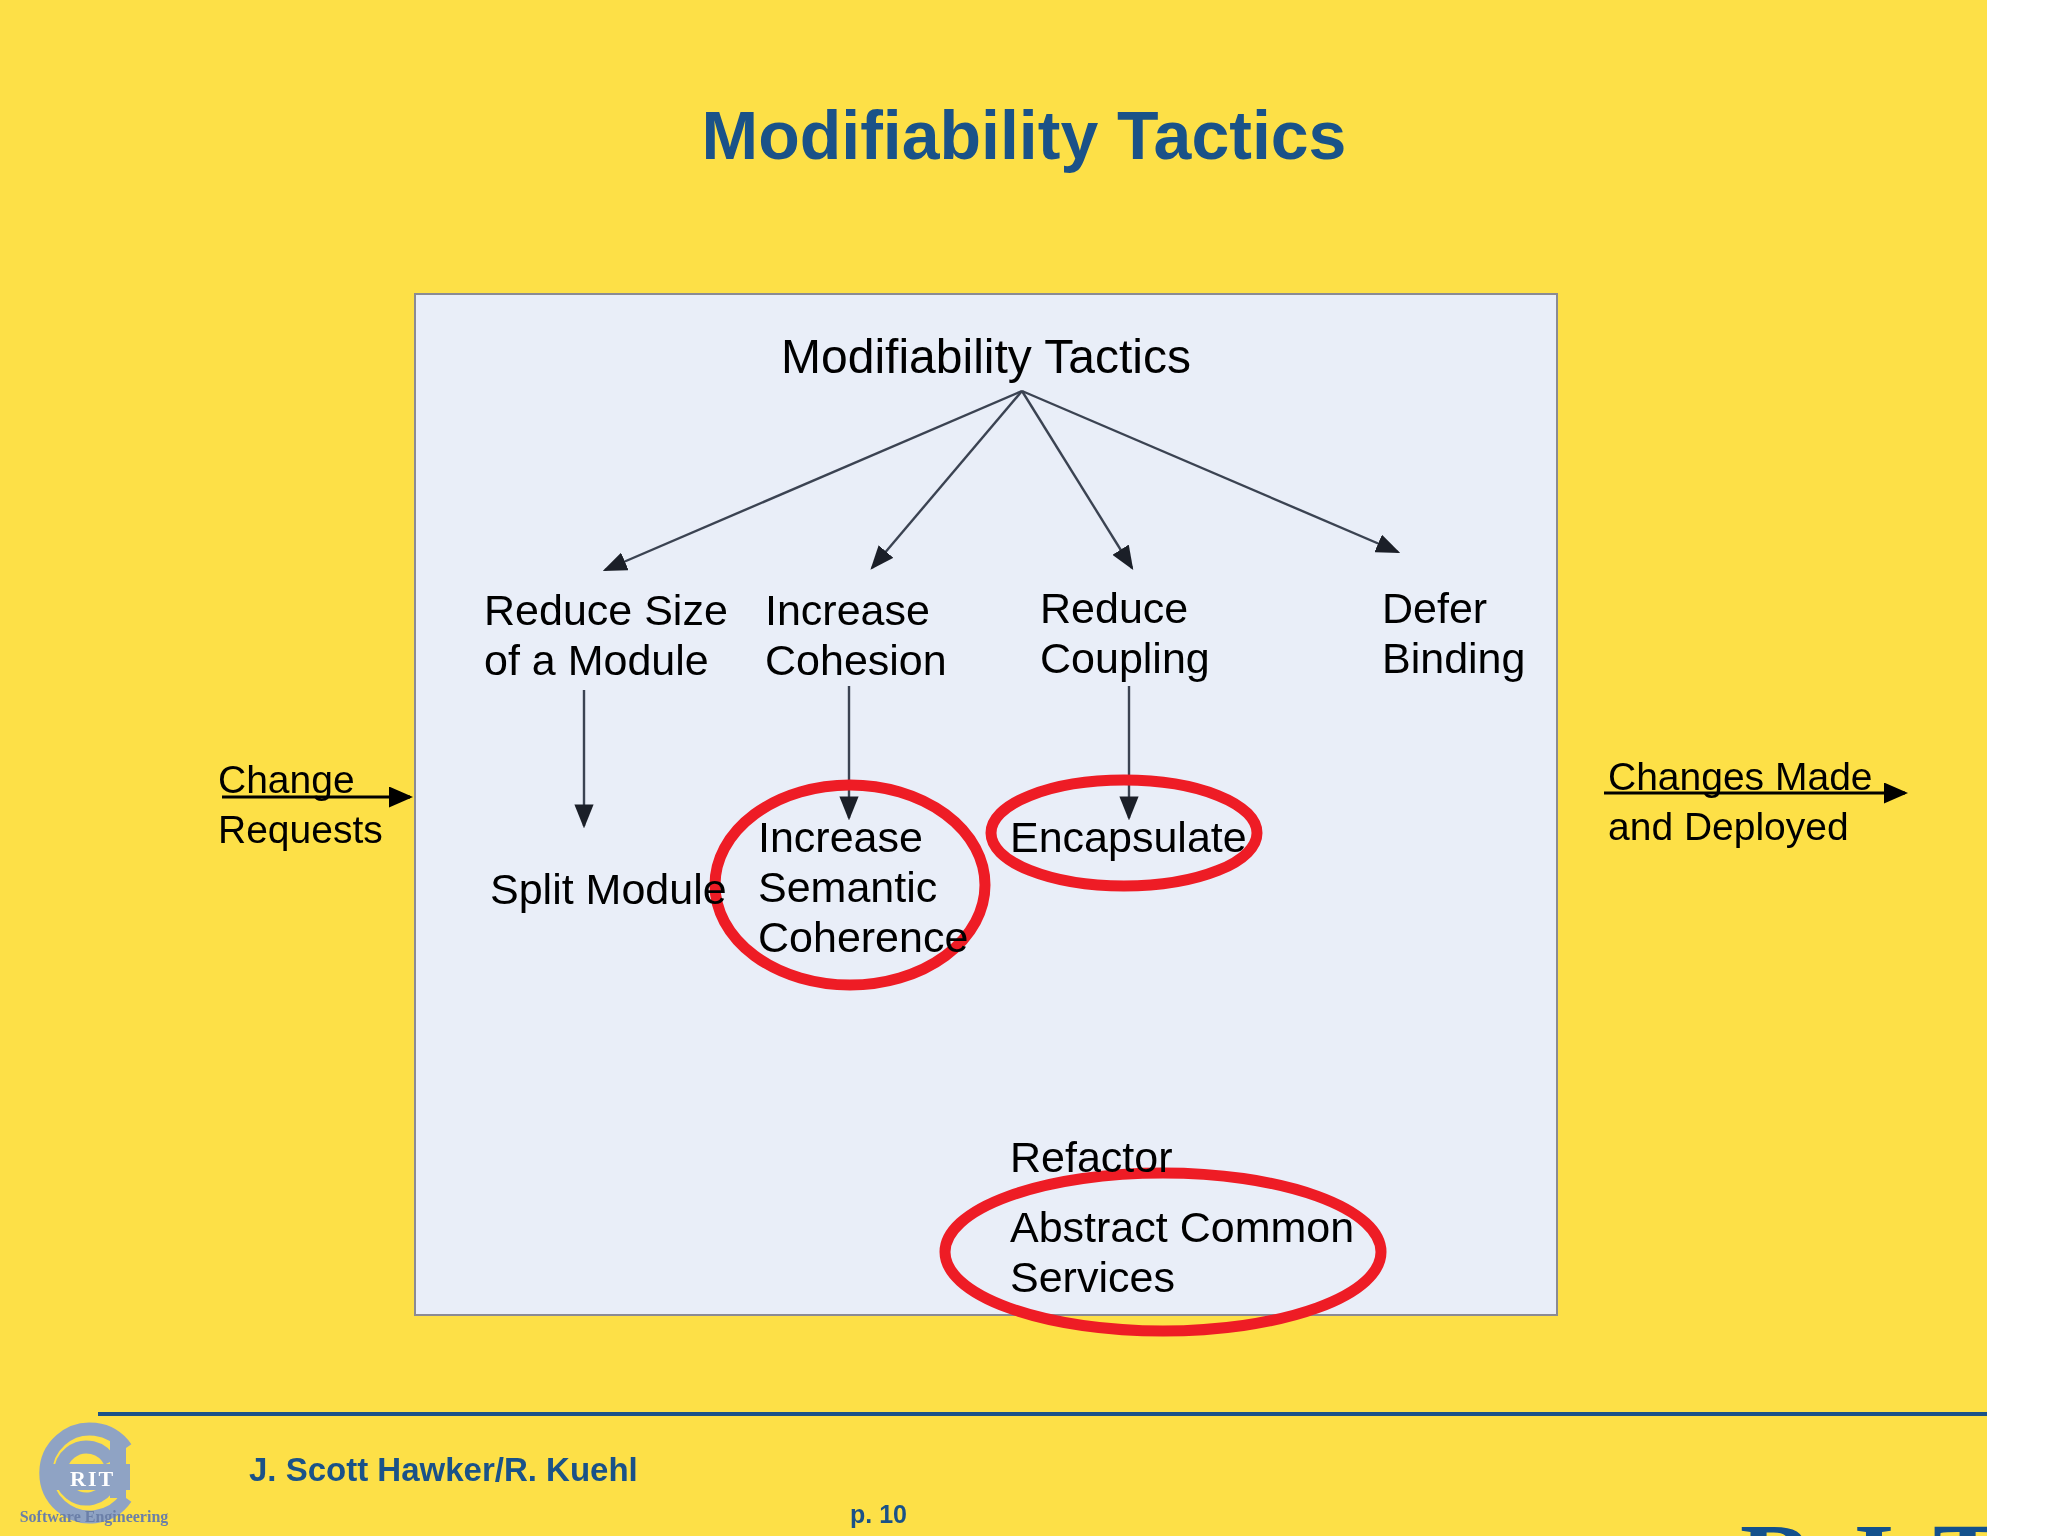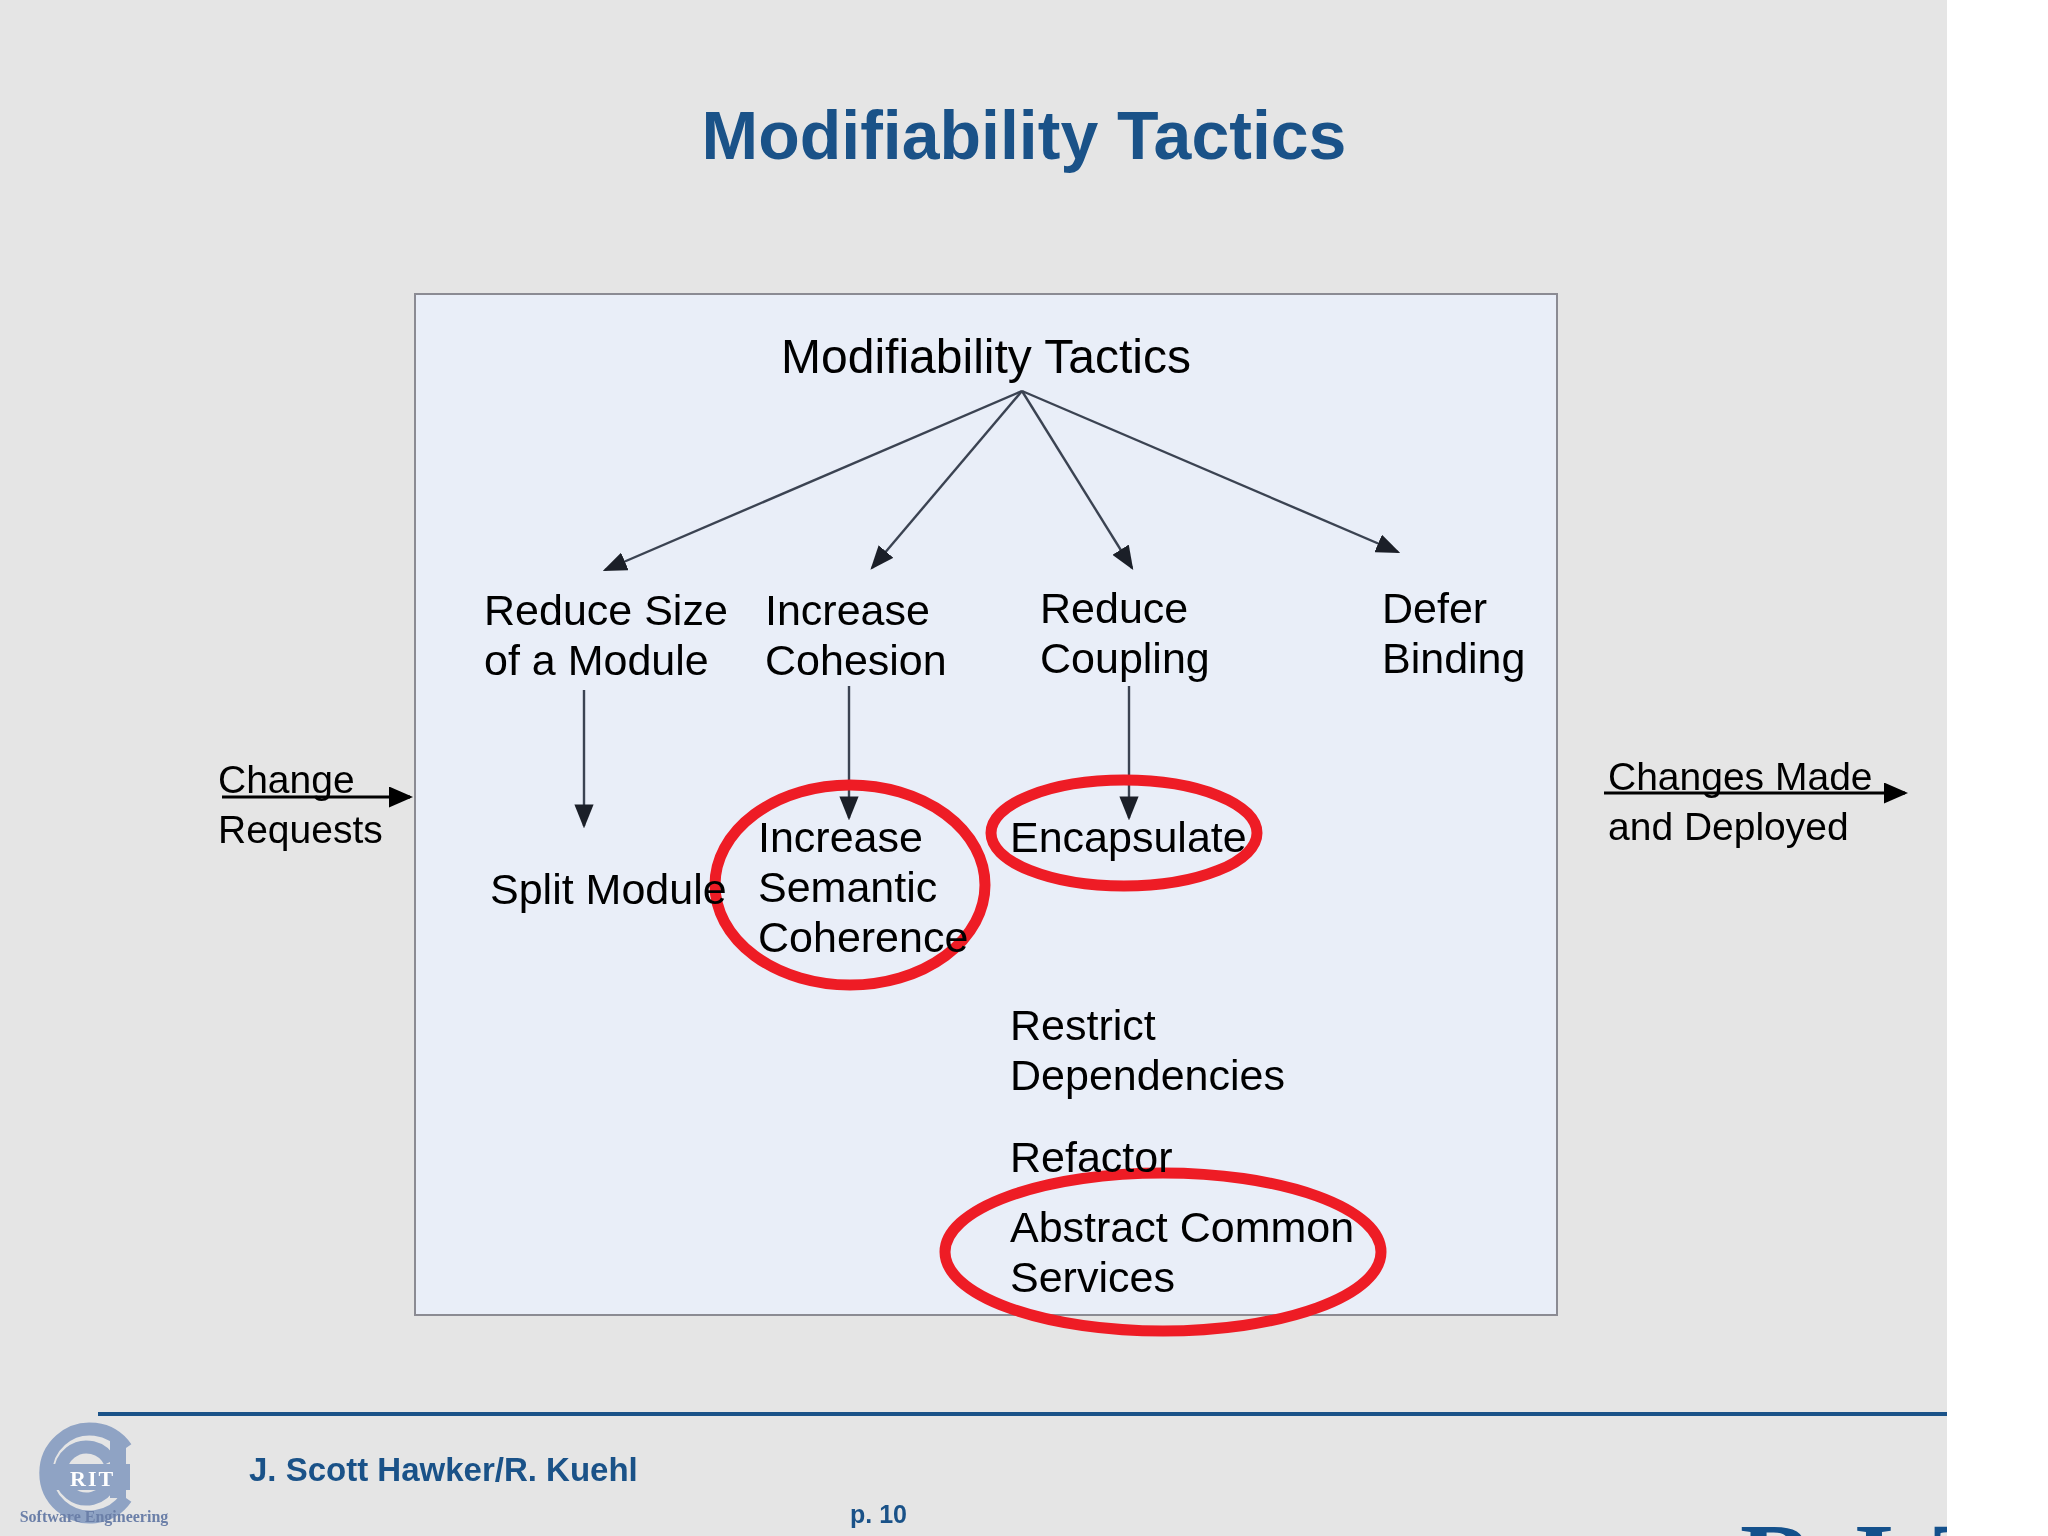--- a/index.html
+++ b/index.html
@@ -5,23 +5,24 @@
 <style>
   html, body {
     margin: 0;
     padding: 0;
     background: #ffffff;
   }
   #slide {
     position: relative;
     width: 1947px;
     height: 1536px;
-    background: #e5e5e5;
+    background: #fde047;
     overflow: hidden;
     font-family: "Liberation Sans", sans-serif;
+    padding-left: 40px;
   }
 
   
   #slide-title {
     position: absolute;
     left: 0;
     top: 96px;
     width: 2048px;
     text-align: center;
     font-size: 68px;
@@ -204,22 +205,20 @@
   <div class="node" id="cat-reduce-coup">Reduce
 Coupling</div>
   <div class="node" id="cat-defer-binding">Defer
 Binding</div>
 
   <div class="node" id="leaf-split-module">Split Module</div>
   <div class="node" id="leaf-increase-sem">Increase
 Semantic
 Coherence</div>
   <div class="node" id="leaf-encapsulate">Encapsulate</div>
-  <div class="node" id="leaf-restrict-dep">Restrict
-Dependencies</div>
   <div class="node" id="leaf-refactor">Refactor</div>
   <div class="node" id="leaf-abstract-common">Abstract Common
 Services</div>
 
   <div class="side-label" id="label-change-requests">Change
 Requests</div>
   <div class="side-label" id="label-changes-deployed">Changes Made
 and Deployed</div>
 
   <div id="footer-rule"></div>

